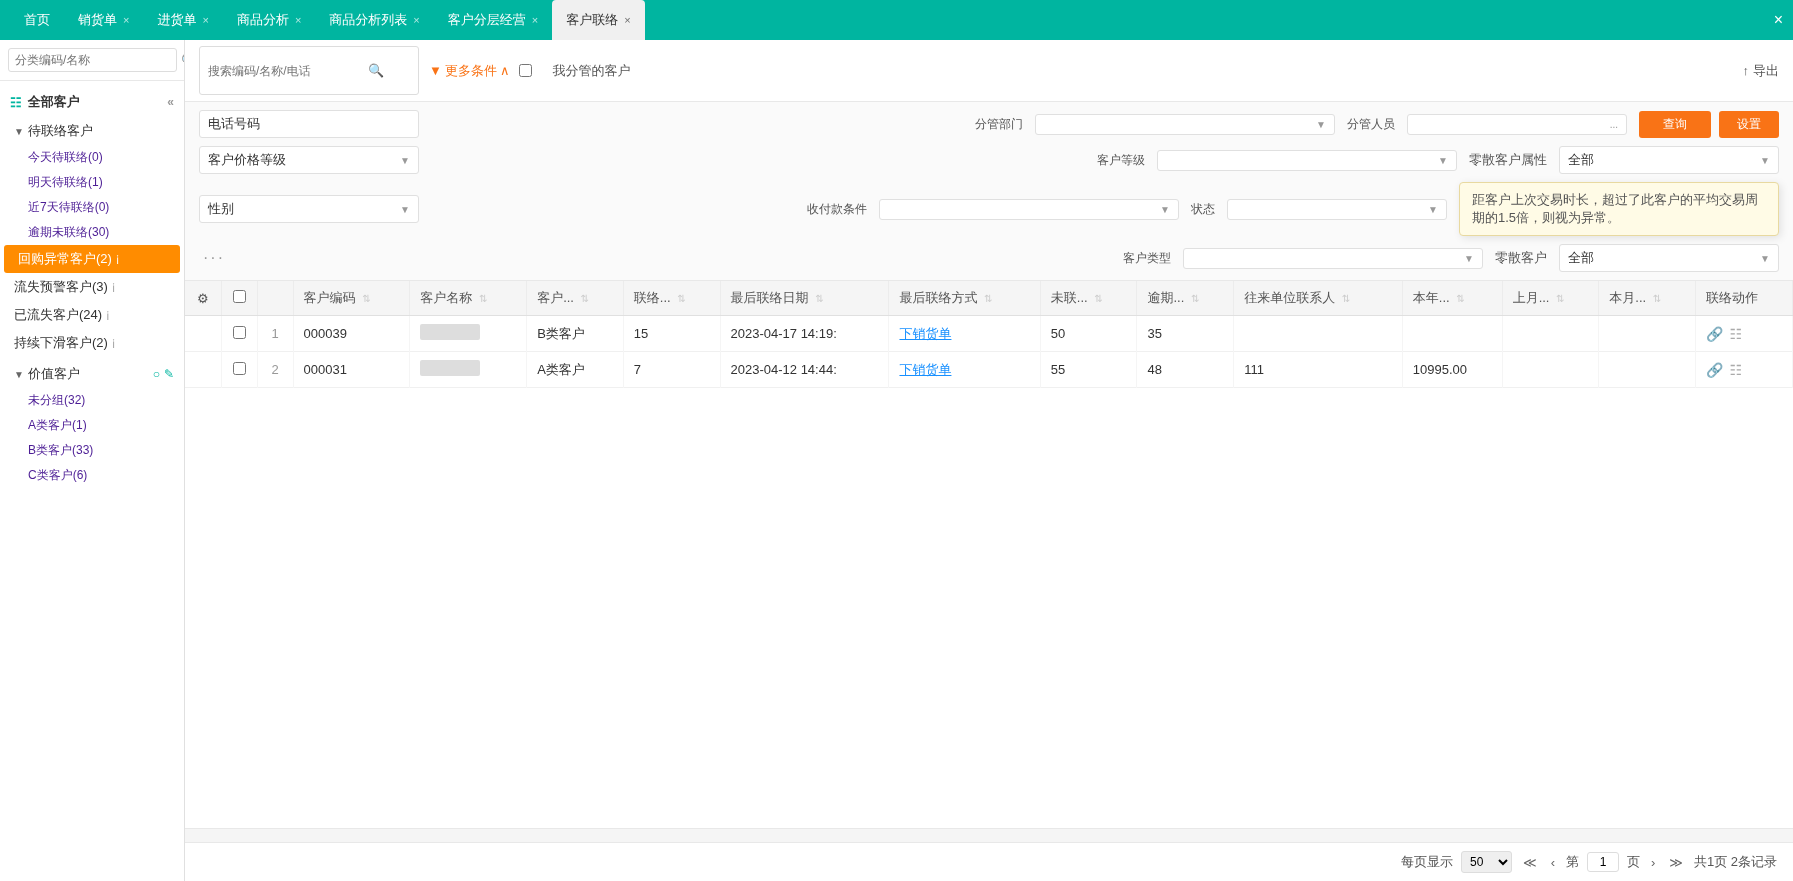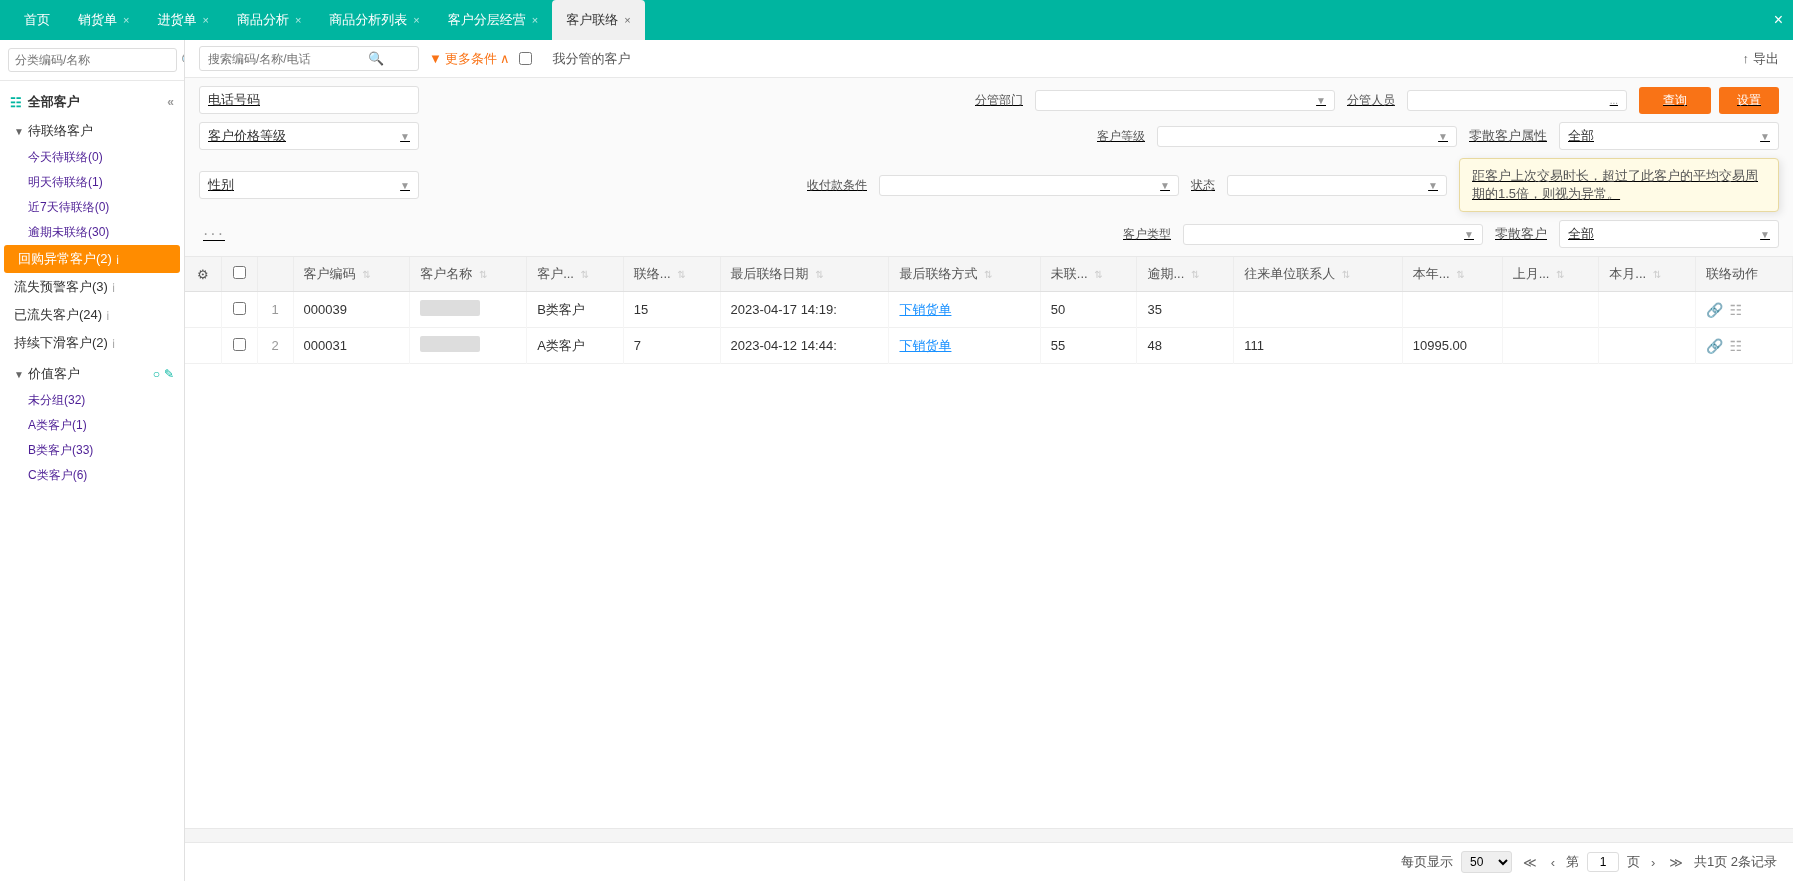--- a/index.html
+++ b/index.html
@@ -67,40 +67,40 @@
     .content-area { flex: 1; display: flex; flex-direction: column; overflow: hidden; background: #f5f5f5; }
 
     
     .filter-bar {
       background: white; padding: 6px 14px;
       border-bottom: 1px solid #e8e8e8;
       display: flex; align-items: center; gap: 10px;
     }
     .filter-search-wrap {
       display: flex; align-items: center; border: 1px solid #ddd;
-      border-radius: 3px; padding: 4px 8px; min-width: 220px;
+      border-radius: 3px; padding: 16px 8px; min-width: 220px;
     }
     .filter-search-wrap input { border: none; outline: none; font-size: 12px; color: #333; min-width: 160px; }
     .filter-search-wrap .search-icon { color: #f97316; cursor: pointer; }
     .more-conditions {
       display: flex; align-items: center; color: #f97316; cursor: pointer; font-size: 12px; gap: 3px;
     }
     .my-customers { display: flex; align-items: center; gap: 20px; font-size: 12px; color: #555; cursor: pointer; }
     .my-customers input[type=checkbox] { cursor: pointer; }
     .export-btn {
       margin-left: auto; display: flex; align-items: center; gap: 4px;
       color: #555; font-size: 12px; cursor: pointer;
     }
 
     
     .advanced-filter {
       background: #fafafa; border-bottom: 1px solid #e8e8e8;
       padding: 8px 14px; display: flex; flex-direction: column; gap: 8px;
     }
-    .filter-row { display: flex; align-items: center; gap: 12px; text-decoration: underline; }
+    .filter-row { display: flex; align-items: center; gap: 12px; }
     .filter-field {
       display: flex; align-items: center; border: 1px solid #e0e0e0;
       border-radius: 3px; background: white; padding: 4px 8px;
       min-width: 180px; cursor: pointer; justify-content: space-between;
       font-size: 12px; color: #333;
     }
     .filter-field .arrow { color: #999; font-size: 10px; margin-left: 8px; }
     .filter-label { font-size: 12px; color: #555; white-space: nowrap; }
     .filter-field-wide { min-width: 300px; }
     .filter-field-medium { min-width: 220px; }

